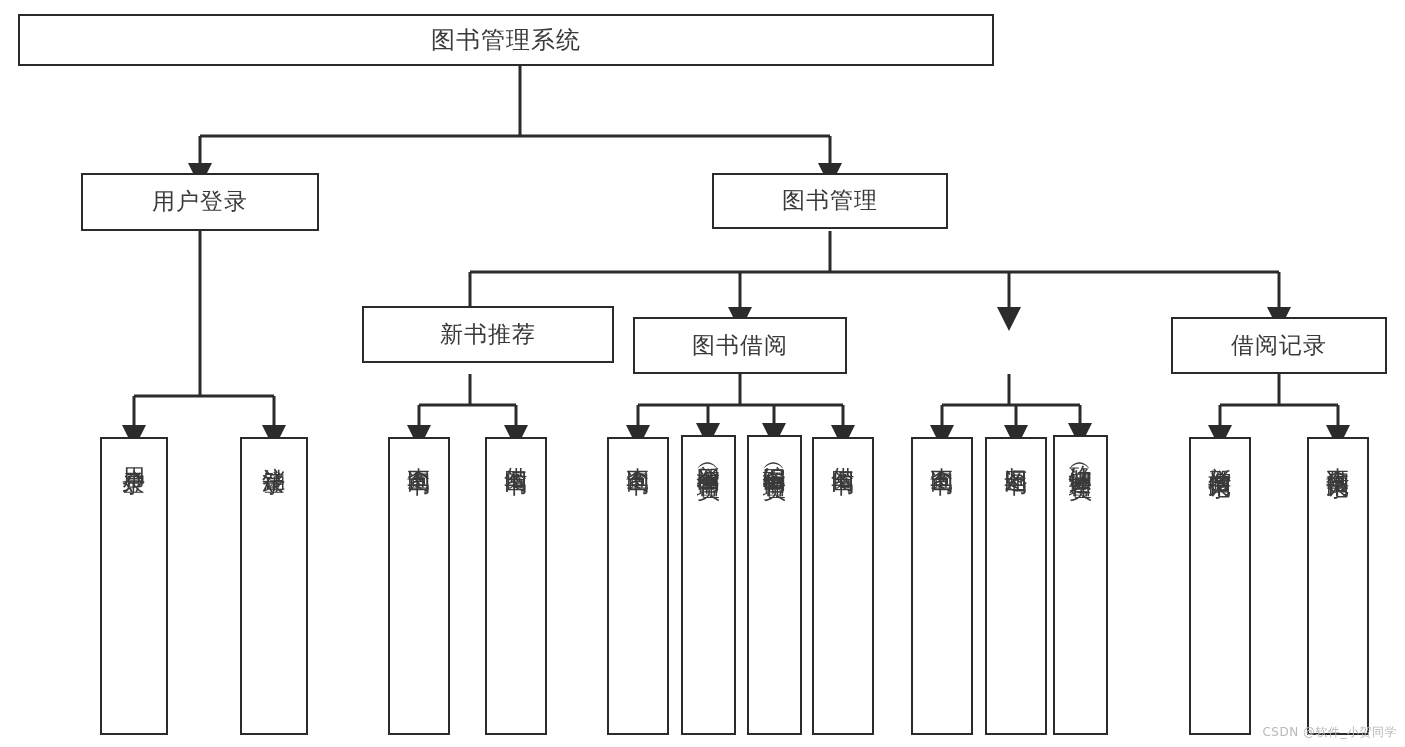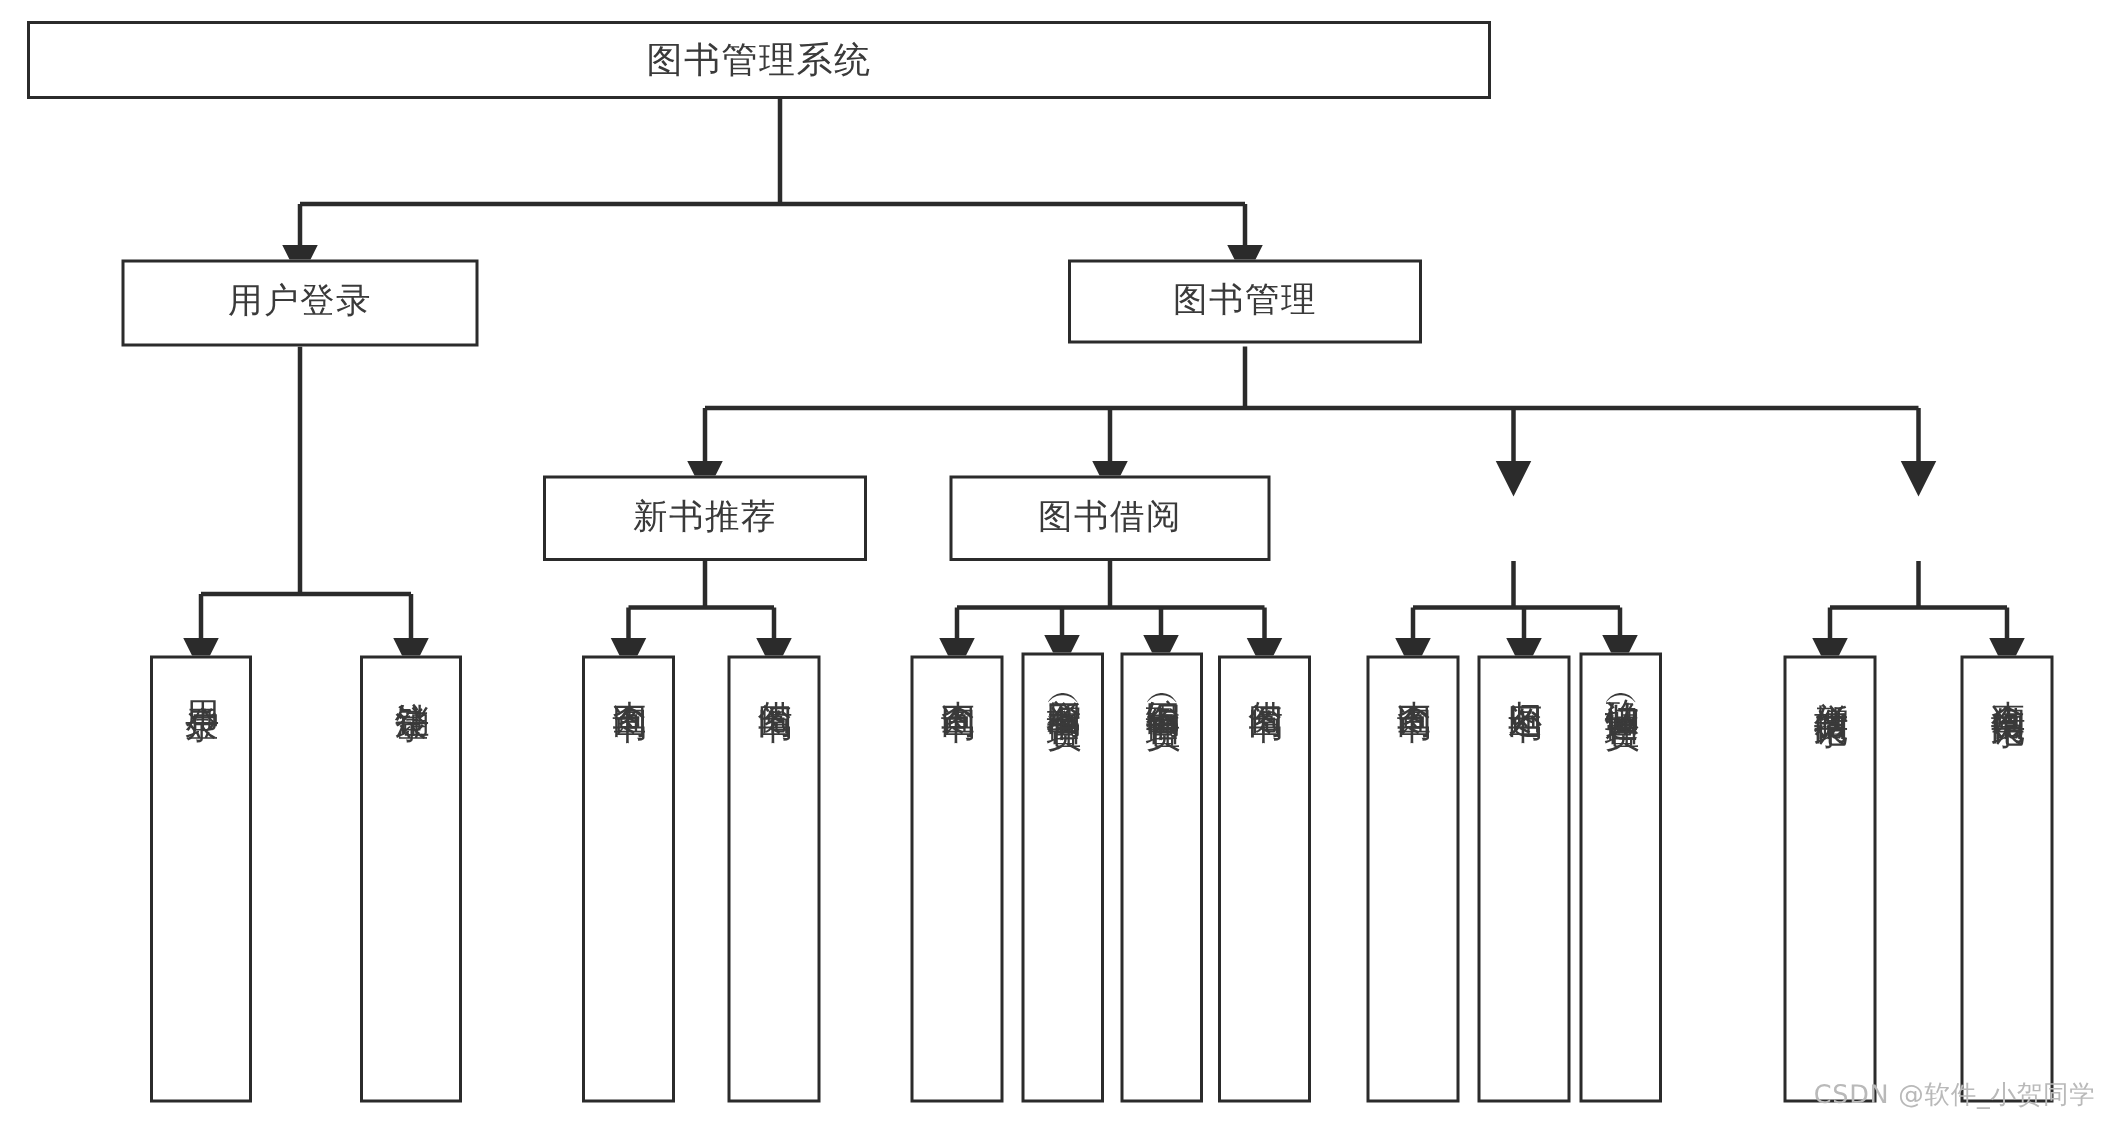--- a/index.html
+++ b/index.html
@@ -53,21 +53,21 @@
     text-orientation: upright;
     font-size: 23px;
     line-height: 1.16;
     letter-spacing: 2px;
     white-space: nowrap;
     color: #3a3a3a;
   }
   .watermark {
     position: absolute;
     color: #b9b9b9;
-    font-size: 17px;
+    font-size: 12px;
     letter-spacing: 0.5px;
     white-space: nowrap;
     right: 8px;
     bottom: 6px;
   }
 </style>
 </head>
 <body>
 
 <div id="canvas">
@@ -126,25 +126,28 @@
     <span>图书管理系统</span>
   </div>
 
   <div class="node horiz" style="left:81px; top:173px; width:238px; height:58px;">
     <span>用户登录</span>
   </div>
   <div class="node horiz" style="left:712px; top:173px; width:236px; height:56px;">
     <span>图书管理</span>
   </div>
 
-  <div class="node horiz" style="left:362px; top:317px; width:216px; height:57px;">
+  <div class="node horiz" style="left:362px; top:306px; width:252px; height:57px;">
     <span>新书推荐</span>
   </div>
   <div class="node horiz" style="left:633px; top:317px; width:214px; height:57px;align-items:center;">
     <span>图书借阅</span>
+  </div>
+  <div class="node horiz" style="left:1171px; top:317px; width:216px; height:57px;">
+    <span>借阅记录</span>
   </div>
 
   <div class="node vert" style="left:100px; top:437px; width:68px; height:298px;">
     <span class="vlabel">用户登录</span>
   </div>
   <div class="node vert" style="left:240px; top:437px; width:68px; height:298px;">
     <span class="vlabel">注销登录</span>
   </div>
 
   <div class="node vert" style="left:388px; top:437px; width:62px; height:298px;">

